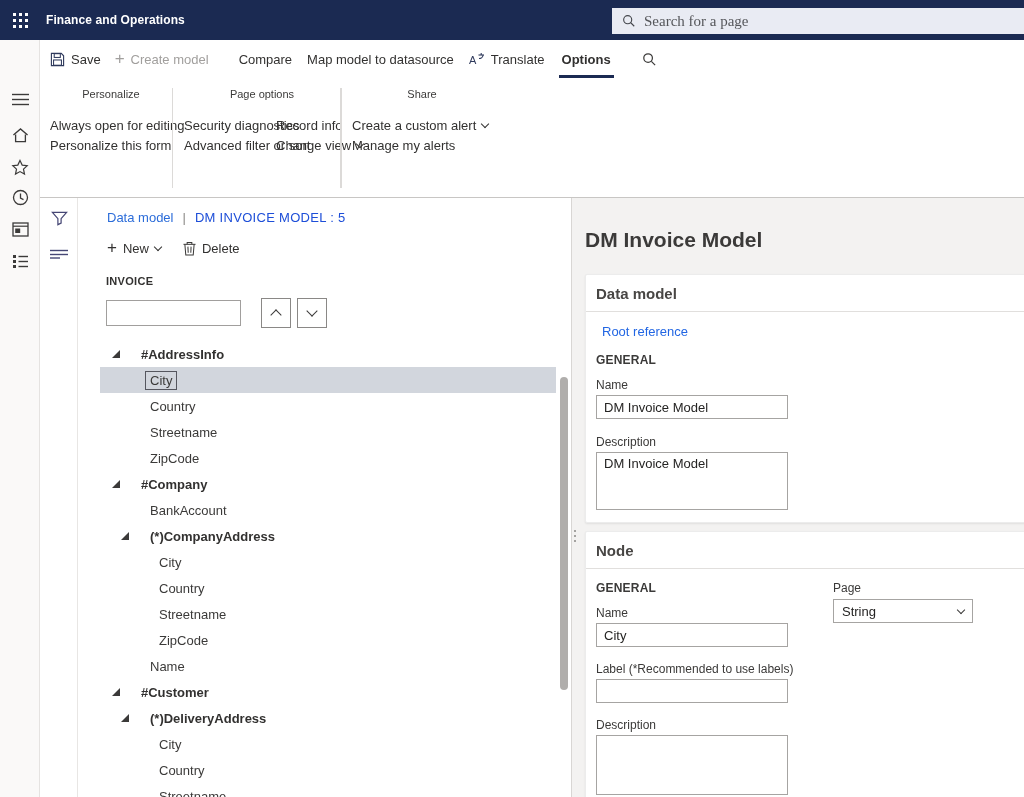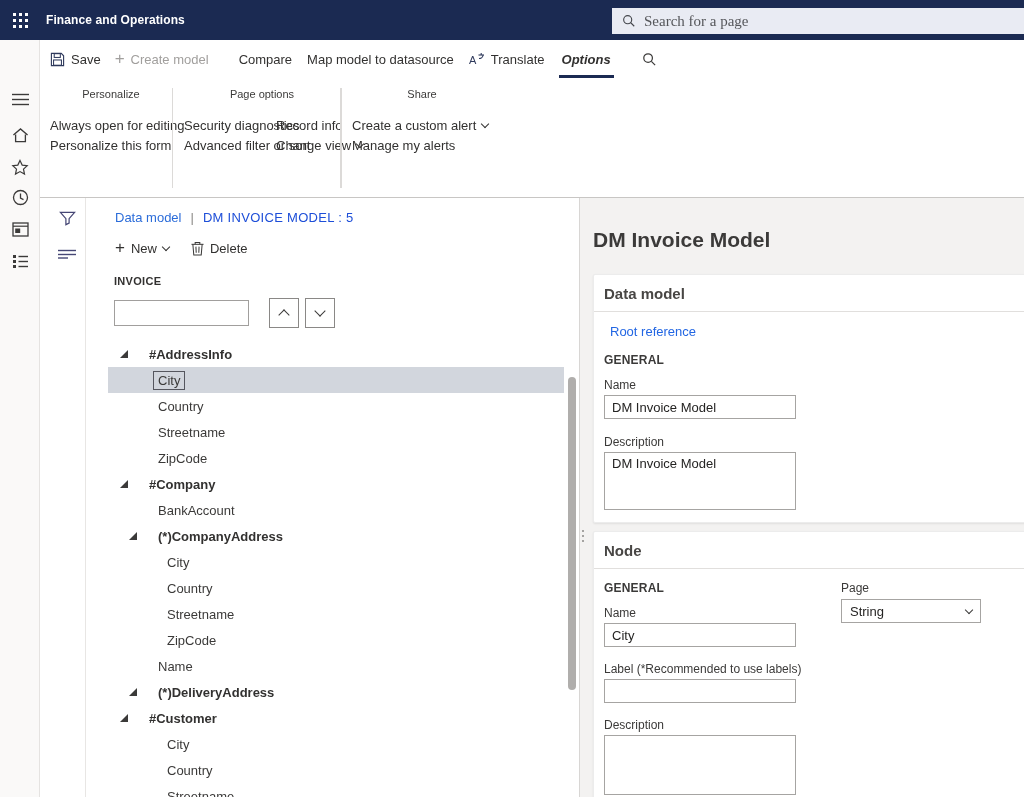--- a/index.html
+++ b/index.html
@@ -20,35 +20,35 @@
   .shell { position:absolute; top:40px; left:0; width:1024px; height:757px; display:flex; }
   .navstrip { width:40px; height:757px; background:#faf9f8; border-right:1px solid #e5e3e1; flex:0 0 auto; position:relative; }
   .nav-ic { position:absolute; left:0; width:40px; height:30px; display:flex; align-items:center; justify-content:center; color:#3b3a39; cursor:pointer; }
   .content { flex:1; position:relative; height:757px; }
 
   
   .actionpane { height:38px; background:#fff; display:flex; align-items:center; position:relative; }
   .ap-item { height:38px; display:flex; align-items:center; gap:6px; cursor:pointer; position:relative; white-space:nowrap; color:#323130; }
   .ap-item svg { color:#2f3a5c; }
   .ap-item.disabled { color:#a19f9d; cursor:default; }
-  .ap-item.active { font-weight:bold; padding:12px 3px;font-style:italic; }
+  .ap-item.active { font-weight:bold; padding:12px 3px; }
   .ap-item.active::after { content:""; position:absolute; left:0; right:0; bottom:0; height:3px; background:#1b2a52; }
   .chev { display:inline-block; width:6px; height:6px; border-right:1.4px solid currentColor; border-bottom:1.4px solid currentColor; transform:rotate(45deg); margin-top:-3px; }
   .plus { font-size:17px; font-weight:400; line-height:1; margin-top:-2px; }
 
   
   .ribbon { height:120px; background:#fff; border-bottom:1px solid #c8c6c4; display:flex; padding:10px 0 0 10px; }
   .rgroup { padding:0 0 0 0; }
   .rg-label { font-size:11px; color:#3b3a39; text-align:center; margin-bottom:16px; }
   .rg-item { font-size:13px; color:#323130; line-height:19.5px; cursor:pointer; white-space:nowrap; display:flex; align-items:center; gap:6px; }
   .rdivider { width:1px; background:#dcdad8; height:100px; margin:0 0 0 0; flex:0 0 auto; }
   .rg-cols { display:flex; }
 
   
-  .workspace { position:absolute; top:158px; left:8px; right:0; height:599px; display:flex; }
+  .workspace { position:absolute; top:158px; left:0; right:0; height:599px; display:flex; }
   .toolcol { width:38px; border-right:1px solid #e8e6e4; background:#fff; flex:0 0 auto; position:relative; }
   .tool-ic { position:absolute; left:0; width:38px; height:28px; display:flex; align-items:center; justify-content:center; color:#464775; cursor:pointer; }
 
   .treepane { width:493px; flex:0 0 auto; background:#fff; position:relative; overflow:hidden; }
   .breadcrumb { margin:12px 0 0 29px; font-size:13px; display:flex; gap:9px; align-items:center; }
   .bc-link { color:#2b6cd9; cursor:pointer; }
   .bc-sep { color:#8a8886; }
   .bc-record { color:#1d4ed8; letter-spacing:.3px; }
   .tree-toolbar { margin:16px 0 0 29px; display:flex; align-items:center; gap:22px; }
   .tt-btn { display:flex; align-items:center; gap:6px; cursor:pointer; color:#323130; }
@@ -361,31 +361,31 @@
                 <span class="tlabel">Streetname</span>
               </div>
             <div class="trow lvl2">
                 <span class="slot"></span>
                 <span class="tlabel">ZipCode</span>
               </div>
             <div class="trow lvl1">
                 <span class="slot"></span>
                 <span class="tlabel">Name</span>
               </div>
+            <div class="trow grp lvl0">
+                <span class="slot">
+                  <span class="tri"></span>
+                </span>
+                <span class="tlabel">#Customer</span>
+              </div>
             <div class="trow grp lvl1">
                 <span class="slot">
                   <span class="tri"></span>
                 </span>
                 <span class="tlabel">(*)DeliveryAddress</span>
-              </div>
-            <div class="trow grp lvl0">
-                <span class="slot">
-                  <span class="tri"></span>
-                </span>
-                <span class="tlabel">#Customer</span>
               </div>
             <div class="trow lvl2">
                 <span class="slot"></span>
                 <span class="tlabel">City</span>
               </div>
             <div class="trow lvl2">
                 <span class="slot"></span>
                 <span class="tlabel">Country</span>
               </div>
             <div class="trow lvl2">

